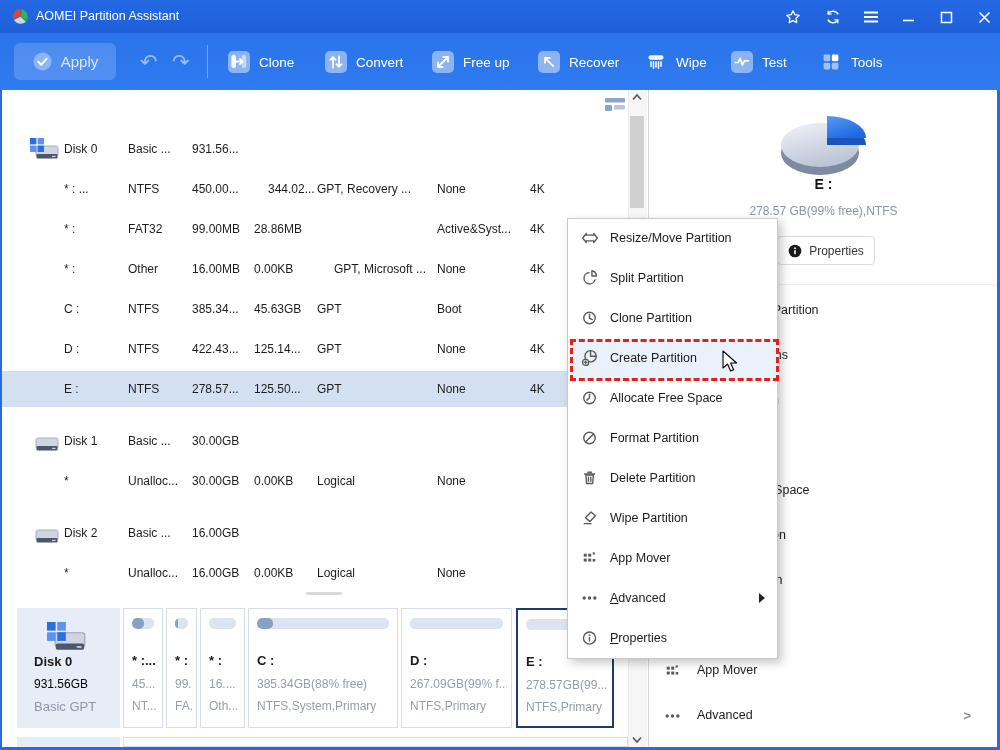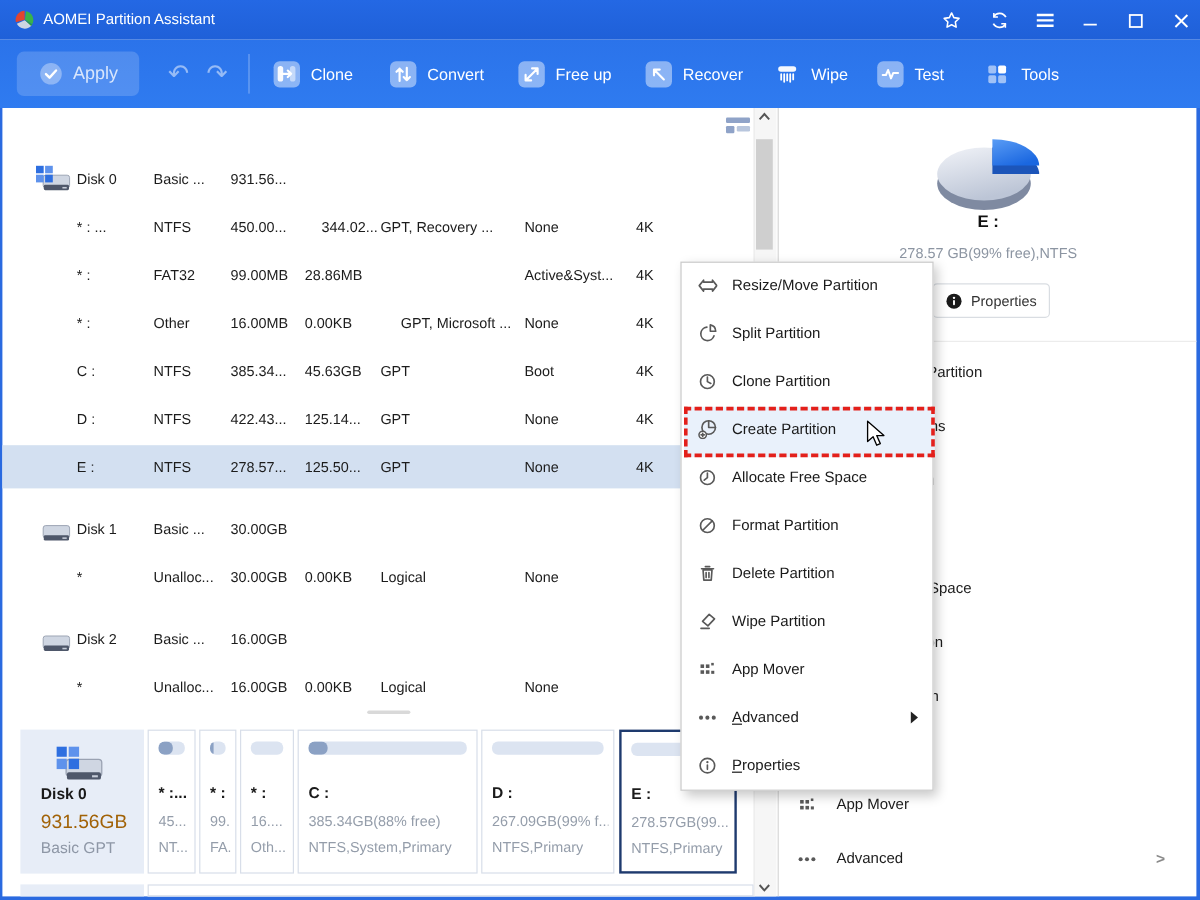--- a/index.html
+++ b/index.html
@@ -350,21 +350,21 @@
               <rect x="0.5" y="8" width="21" height="4.5" rx="1.2" fill="#4e576a"></rect>
               <rect x="16" y="9.8" width="3.6" height="1.3" fill="#c5ccd8"></rect>
             </g>
             <rect x="0" y="0" width="6.4" height="6.4" fill="#2e6fe0"></rect>
             <rect x="7.6" y="0" width="6.4" height="6.4" fill="#5e92ec"></rect>
             <rect x="0" y="7.6" width="6.4" height="6.4" fill="#5e92ec"></rect>
             <rect x="7.6" y="7.6" width="6.4" height="6.4" fill="#2e6fe0"></rect>
           </svg>
         </div>
         <div class="abs" style="left: 17px; top: 46px; font-size: 13px; font-weight: bold; color: rgb(26, 26, 26);">Disk 0</div>
-        <div class="abs" style="left: 17px; top: 69px; font-size: 16px; color: #a16207;">931.56GB</div>
+        <div class="abs" style="left: 17px; top: 69px; font-size: 12px; color: #000000;">931.56GB</div>
         <div class="abs" style="left: 17px; top: 91px; font-size: 13px; color: rgb(142, 151, 166);">Basic GPT</div>
       </div>
       <div class="abs pblock" style="left: 123px; top: 608px; width: 40px; height: 120px;">
         <div class="pbar">
           <div class="pfill" style="width: 55%;"></div>
         </div>
         <div class="plabel">* :...</div>
         <div class="psize">45...</div>
         <div class="pfs">NT...</div>
       </div>

